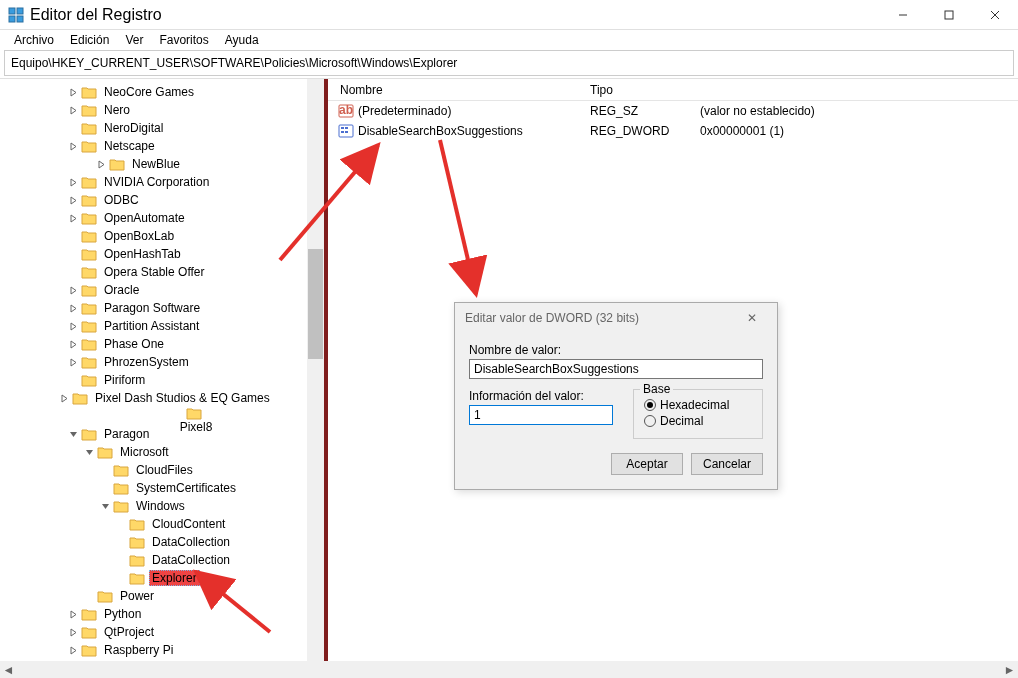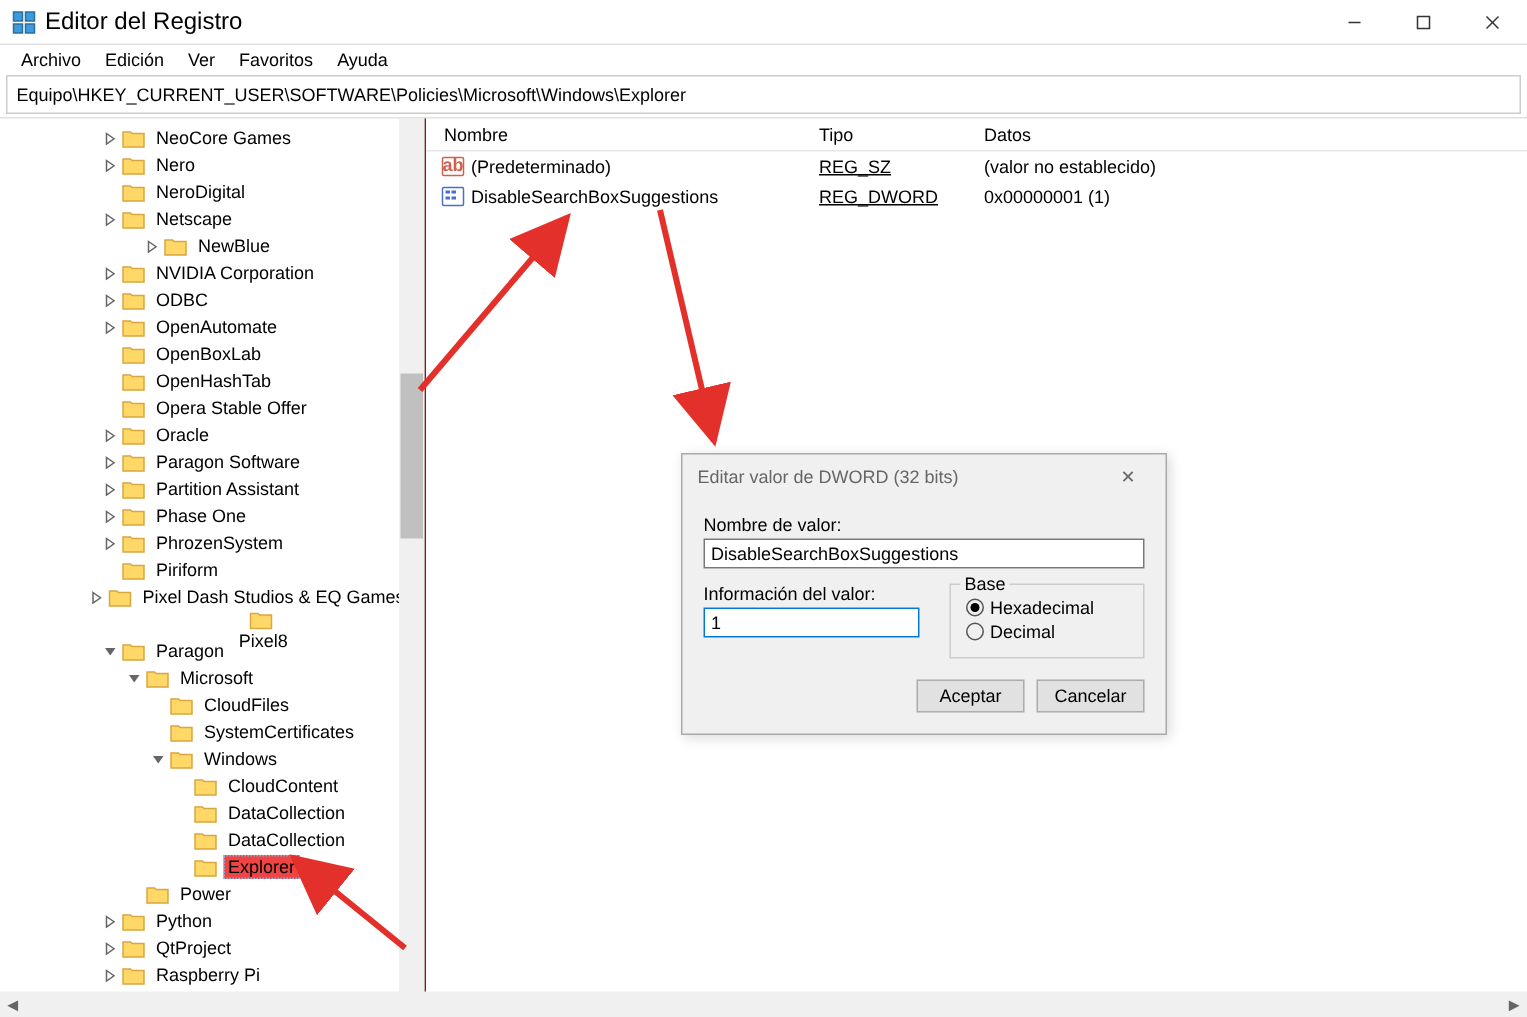--- a/index.html
+++ b/index.html
@@ -14,40 +14,40 @@
 
 
 .menubar { height: 20px; display: flex; align-items: center; padding-left: 8px; gap: 4px; }
 .menubar span { padding: 2px 6px; color: #000; }
 
 
 .addressbar { height: 22px; border: 1px solid #ccc; margin: 0 4px 2px 4px; padding: 12px 6px; display: flex; align-items: center; font-size: 12px; background: #fff; }
 
 
 .main { display: flex; height: calc(678px - 30px - 20px - 26px - 2px); border-top: 1px solid #e0e0e0; }
-.tree-pane { width: 284px; border-right: 1px solid #7f1d1d; overflow: hidden; position: relative; }
+.tree-pane { width: 328px; border-right: 4px solid #7f1d1d; overflow: hidden; position: relative; }
 .tree-scroll { position: absolute; right: 0; top: 0; bottom: 0; width: 17px; background: #f0f0f0; }
 .tree-thumb { position: absolute; left: 1px; right: 1px; top: 170px; height: 110px; background: #c0c0c0; }
 .tree { padding: 4px 0; overflow: hidden; }
 .tree-row { display: flex; align-items: center; height: 18px; white-space: nowrap; }
 .tree-row .exp { width: 11px; height: 11px; margin-right: 2px; display: inline-flex; align-items: center; justify-content: center; color: #666; font-size: 9px; }
 .tree-row .folder { width: 16px; height: 13px; margin-right: 4px; display:inline-block; }
 .tree-row .label { color: #000; }
 .tree-row.selected .label { background: #ef4444; border: 1px dotted #7ab7e8; padding: 0 2px; }
 .tree-row:not(.selected) .label { padding: 0 3px; }
 
 .values-pane { flex: 1; position: relative; }
 .cols { display: flex; height: 22px; border-bottom: 1px solid #e5e5e5; align-items: center; }
 .col { padding-left: 12px; color: #000; }
 .col.n { width: 250px; }
 .col.t { width: 110px; }
 .col.d { flex: 1; }
 .value-row { display: flex; height: 20px; align-items: center; }
 .value-row .n { width: 250px; padding-left: 10px; display: flex; align-items: center; gap: 4px;}
-.value-row .t { width: 110px; padding-left: 12px; text-decoration: underline; }
+.value-row .t { width: 110px; padding-left: 12px; }
 .value-row .d { flex: 1; padding-left: 12px; }
 .val-icon { width: 16px; height: 16px; display:inline-block; }
 
 
 .dialog { position: absolute; left: 454px; top: 302px; width: 324px; background: #f0f0f0; border: 1px solid #aaa; box-shadow: 2px 2px 8px rgba(0,0,0,0.15); }
 .dialog-title { height: 30px; display: flex; align-items: center; padding: 0 10px; color: #666; }
 .dialog-title span { flex: 1; }
 .dialog-close { width: 30px; text-align: center; color: #666; }
 .dialog-body { padding: 10px 14px 14px 14px; }
 .dlg-label { color: #000; margin-bottom: 2px; }
@@ -489,21 +489,20 @@
         </div>
       </div>
     <div class="tree-scroll">
         <div class="tree-thumb"></div>
       </div>
   </div>
   <div class="values-pane">
     <div class="cols">
       <div class="col n">Nombre</div>
       <div class="col t">Tipo</div>
-      <div class="col d">Datos</div>
     </div>
     <div id="values">
         <div class="value-row">
           <div class="n">
             <span class="val-icon">
               <svg width="16" height="16">
                 <rect x="1" y="2" width="14" height="12" rx="1" fill="#fff" stroke="#d06050"></rect>
                 <text x="8" y="11" text-anchor="middle" font-size="8" fill="#d06050" font-weight="bold">ab</text>
               </svg>
             </span>

